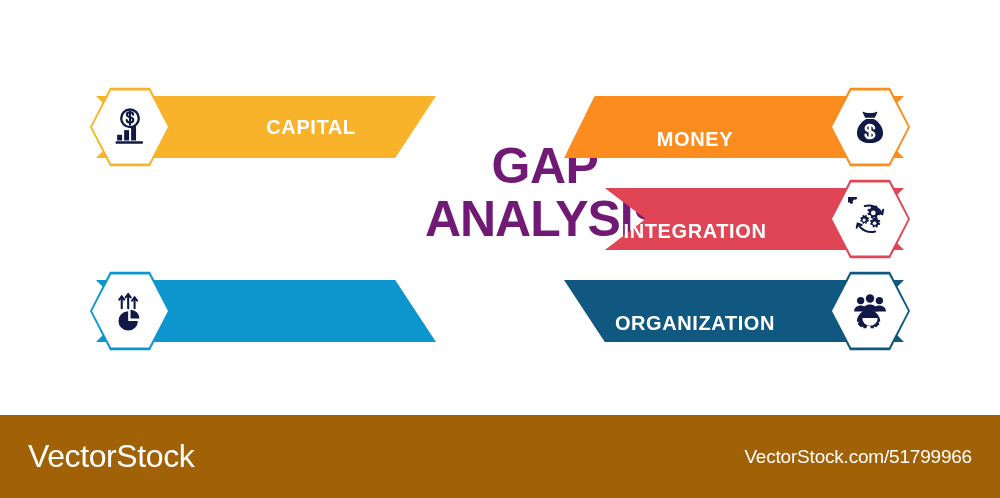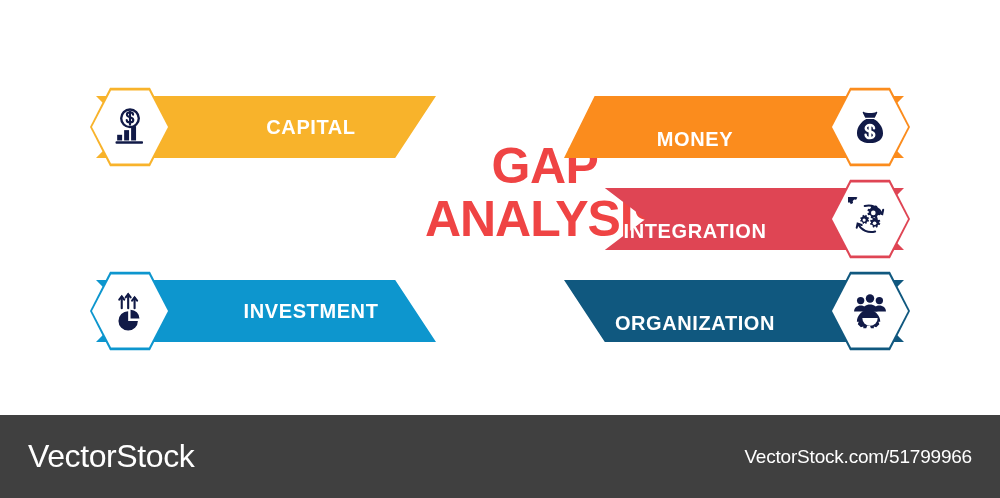--- a/index.html
+++ b/index.html
@@ -84,41 +84,40 @@
           <rect x="25.2" y="23" width="5.4" height="15.7"></rect>
           <rect x="8.2" y="39.6" width="30" height="2.6" rx="1"></rect>
         </svg>
       </span>
     </div>
   </div>
 
 
   <div class="row left" id="row-l2" style="top:280px">
     <div class="bar" id="bar-l2" style="background: rgb(13, 150, 206); clip-path: polygon(0px 0px, 88% 0px, 100% 100%, 0px 100%, 9% 50%);"></div>
-    <div class="bar-label">INVESTMENT</div>
     <div class="hex-outer" id="hexo-l2" style="background: rgb(13, 150, 206);"></div>
     <div class="hex">
       <span>
         <svg viewBox="0 0 48 48" fill="#111a47" aria-hidden="true">
           <g stroke="#111a47" stroke-width="2.3" stroke-linecap="round" fill="none">
             <path d="M15 21 V8.5"></path>
               <path d="M12.3 11.6 L15 8.2 L17.7 11.6"></path>
             <path d="M22 21 V6"></path>  
               <path d="M19.3 9.2 L22 5.7 L24.7 9.2"></path>
             <path d="M29 21 V9.5"></path>
               <path d="M26.3 12.6 L29 9.2 L31.7 12.6"></path>
           </g>
           <path d="M22 24.2 a10.6 10.6 0 1 0 10.6 10.6 H22 Z"></path>
           <path d="M24.6 22.6 v9.7 h9.7 a9.8 9.8 0 0 0 -9.7 -9.7 z"></path>
         </svg>
       </span>
     </div>
   </div>
 
-  <div id="title" style="color: #ef4444;">
+  <div id="title" style="color: #701a75;">
     <div>GAP</div>
     <div class="l2">ANALYSIS</div>
   </div>
 
   <div class="row right" id="row-r0" style="top:96px">
     <div class="bar" id="bar-r0" style="background: rgb(251, 140, 29); clip-path: polygon(9% 0px, 100% 0px, 91% 50%, 100% 100%, 0px 100%);"></div>
     <div class="bar-label">MONEY</div>
     <div class="hex-outer" id="hexo-r0" style="background: rgb(251, 140, 29);"></div>
     <div class="hex">
       <span>
@@ -182,16 +181,16 @@
             <path d="M29.6 37.6 a16 16 0 0 1 -18.6 -8.0"></path>
             <path d="M14.9 30.6 l-4.4-1.6 -1.0 4.6"></path>
           </g>
         </svg>
       </span>
     </div>
   </div>
 
 </div>
 
-<div id="footer" style="background: #404040;">
+<div id="footer" style="background: #a16207;">
   <span class="brand">VectorStock</span>
   <span class="url">VectorStock.com/51799966</span>
 </div>
 
 </body></html>

